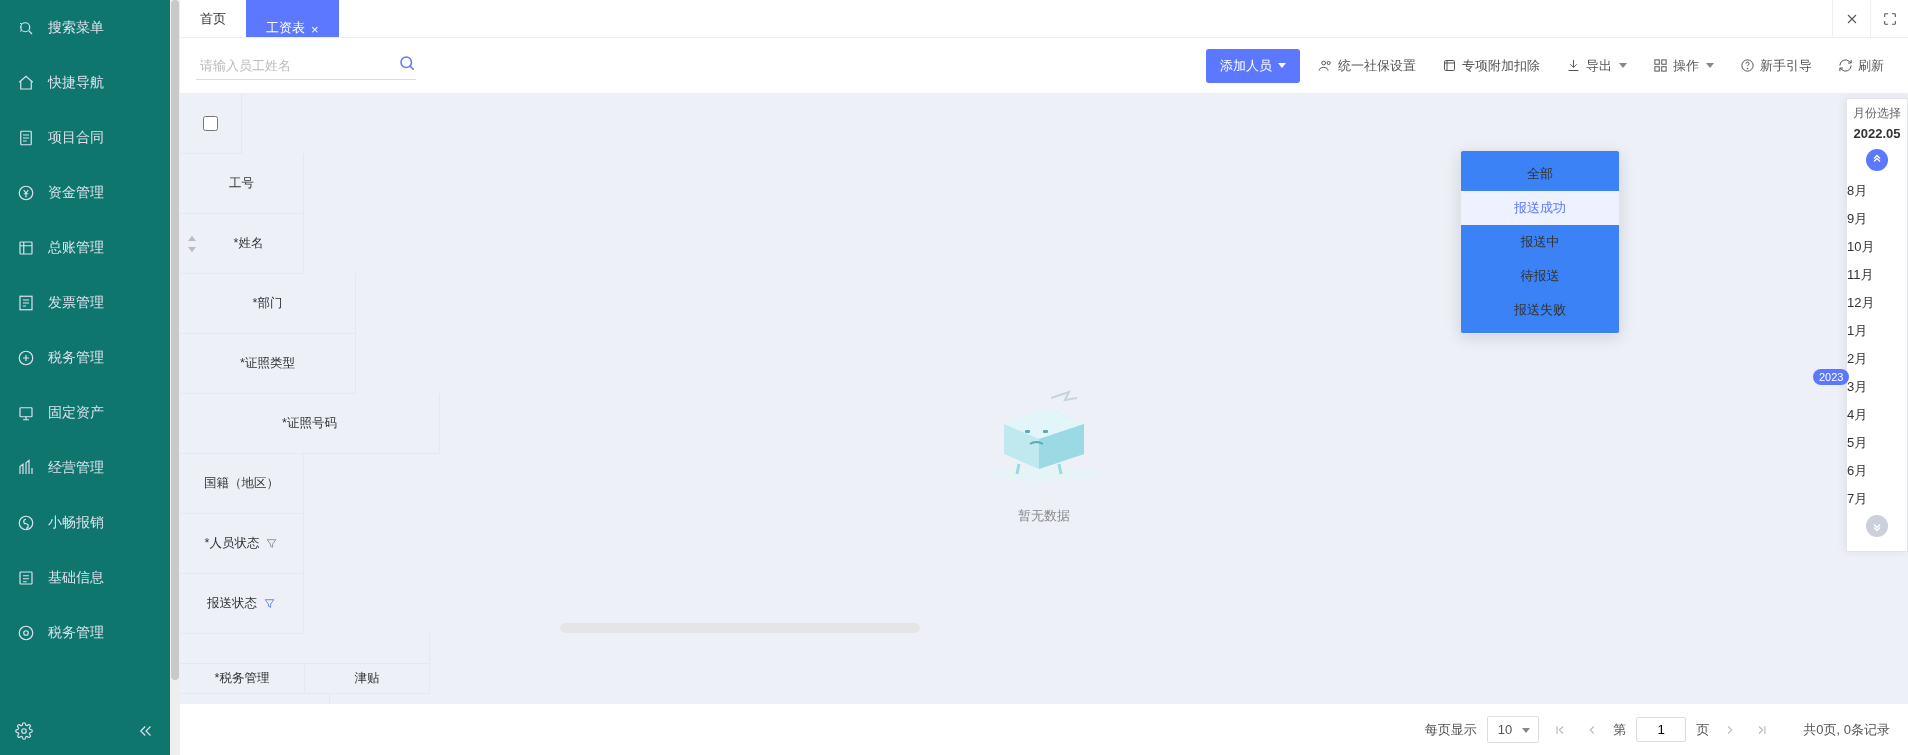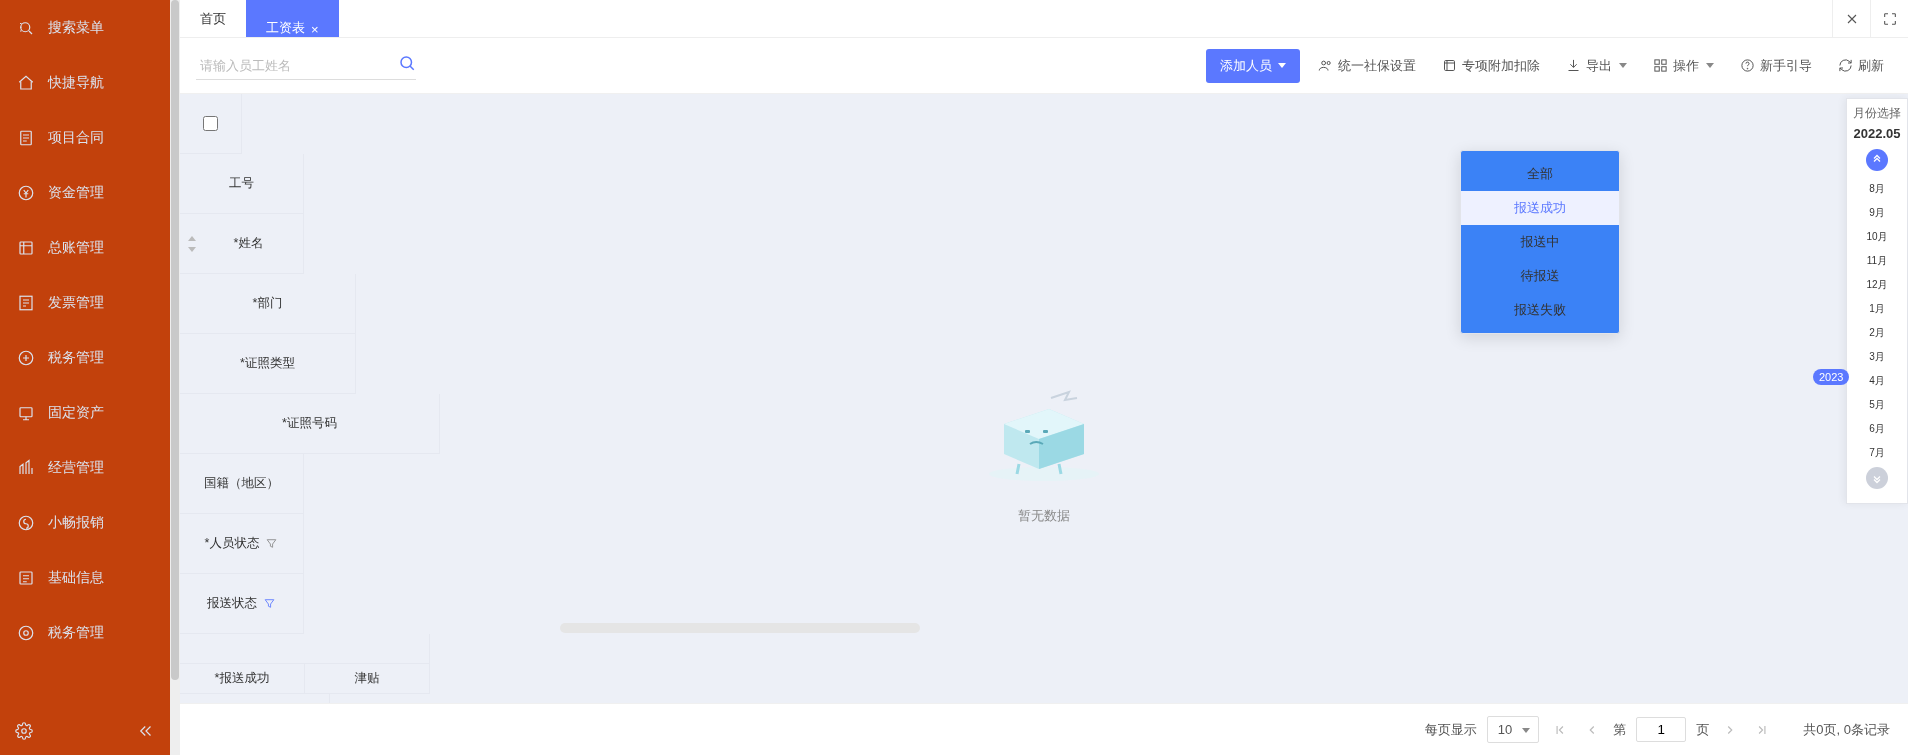--- a/index.html
+++ b/index.html
@@ -1,20 +1,20 @@
 <!DOCTYPE html>
 <html><head>
 <meta charset="utf-8">
 <style>
   * { margin: 0; padding: 0; box-sizing: border-box; }
   body { font-family: "Microsoft YaHei", Arial, sans-serif; font-size: 13px; color: #333; background: #fff; overflow: hidden; }
   .app { display: flex; width: 1908px; height: 755px; position: relative; }
 
   
-  .sidebar { width: 170px; background: #c2410c; color: #dbe2ee; display: flex; flex-direction: column; flex-shrink: 0; }
+  .sidebar { width: 170px; background: #0f766e; color: #dbe2ee; display: flex; flex-direction: column; flex-shrink: 0; }
   .side-item { display: flex; align-items: center; padding: 0 16px; height: 55px; cursor: pointer; font-size: 14px; gap: 12px; }
   .side-item.active { background: linear-gradient(90deg,#4a6dff,#5e7cff); color: #fff; }
   .side-icon { width: 20px; height: 20px; display: inline-flex; align-items: center; justify-content: center; }
   .side-icon svg { width: 18px; height: 18px; stroke: currentColor; fill: none; stroke-width: 1.6; }
   .sidebar-footer { margin-top: auto; display: flex; gap: 12px; padding: 8px 12px 12px 12px; }
   .sidebar-footer .fbtn { width: 24px; height: 24px; display: inline-flex; align-items: center; justify-content: center; cursor: pointer; }
   .sidebar-footer svg { width: 18px; height: 18px; stroke: #dbe2ee; fill: none; stroke-width: 1.6; }
   .side-scroll { position: absolute; left: 170px; top: 0; width: 10px; height: 100%; background: #eee; }
   .side-scroll-thumb { position: absolute; left: 1px; width: 8px; background: #c9c9c9; border-radius: 4px; }
 
@@ -80,21 +80,21 @@
   .pg-btn svg{width:14px;height:14px;stroke:currentColor;fill:none;stroke-width:2;}
   .pg-input{width:50px;border:1px solid #ddd;text-align:center;padding:4px;border-radius:2px;}
 
   
   .month-panel{position:absolute;right:0;top:98px;width:62px;background:#fff;border:1px solid #e2e4ea;box-shadow:-2px 0 8px rgba(0,0,0,0.06);padding:4px 0 8px;font-size:12px;}
   .month-panel .mp-title{text-align:center;font-size:12px;color:#666;padding:2px 0;}
   .month-panel .mp-current{text-align:center;font-weight:600;padding:2px 0 6px;font-size:13px;}
   .mp-scrollup,.mp-scrolldown{width:22px;height:22px;border-radius:50%;background:#5b78ff;margin:2px auto 6px;display:flex;align-items:center;justify-content:center;cursor:pointer;}
   .mp-scrolldown{background:#ccd0da;}
   .mp-scrollup svg,.mp-scrolldown svg{width:12px;height:12px;stroke:#fff;fill:none;stroke-width:2.5;}
-  .mp-item{text-align:center;padding:5px 0;cursor:pointer;font-size:10px;}
+  .mp-item{padding:5px 0;cursor:pointer;font-size:13px;}
   .mp-year-badge{position:absolute;left:-34px;top:270px;background:#5b78ff;color:#fff;font-size:11px;padding:2px 6px;border-radius:9px;}
 </style>
 </head>
 <body>
 
 <div class="app">
 
   <div class="sidebar">
     <div id="side-items">
         <div class="side-item">
@@ -349,21 +349,21 @@
             <span class="filter-icon active">
               <svg viewBox="0 0 24 24">
                 <path d="M4 5h16l-6 8v6l-4-2v-4z"></path>
               </svg>
             </span>
           </div>
         <div class="group-col">
           <div class="th th-group-top" style="width:250px"></div>
           <div class="group-row">
             <div class="th th-group-bottom" style="width:125px">
-                <span>*报送成功</span>
+                <span>*税务管理</span>
               </div>
             <div class="th th-group-bottom" style="width:125px">
                 <span>津贴</span>
               </div>
           </div>
         </div>
         <div class="th th-single" style="width:150px">
             <span>操作</span>
           </div>
       </div>

